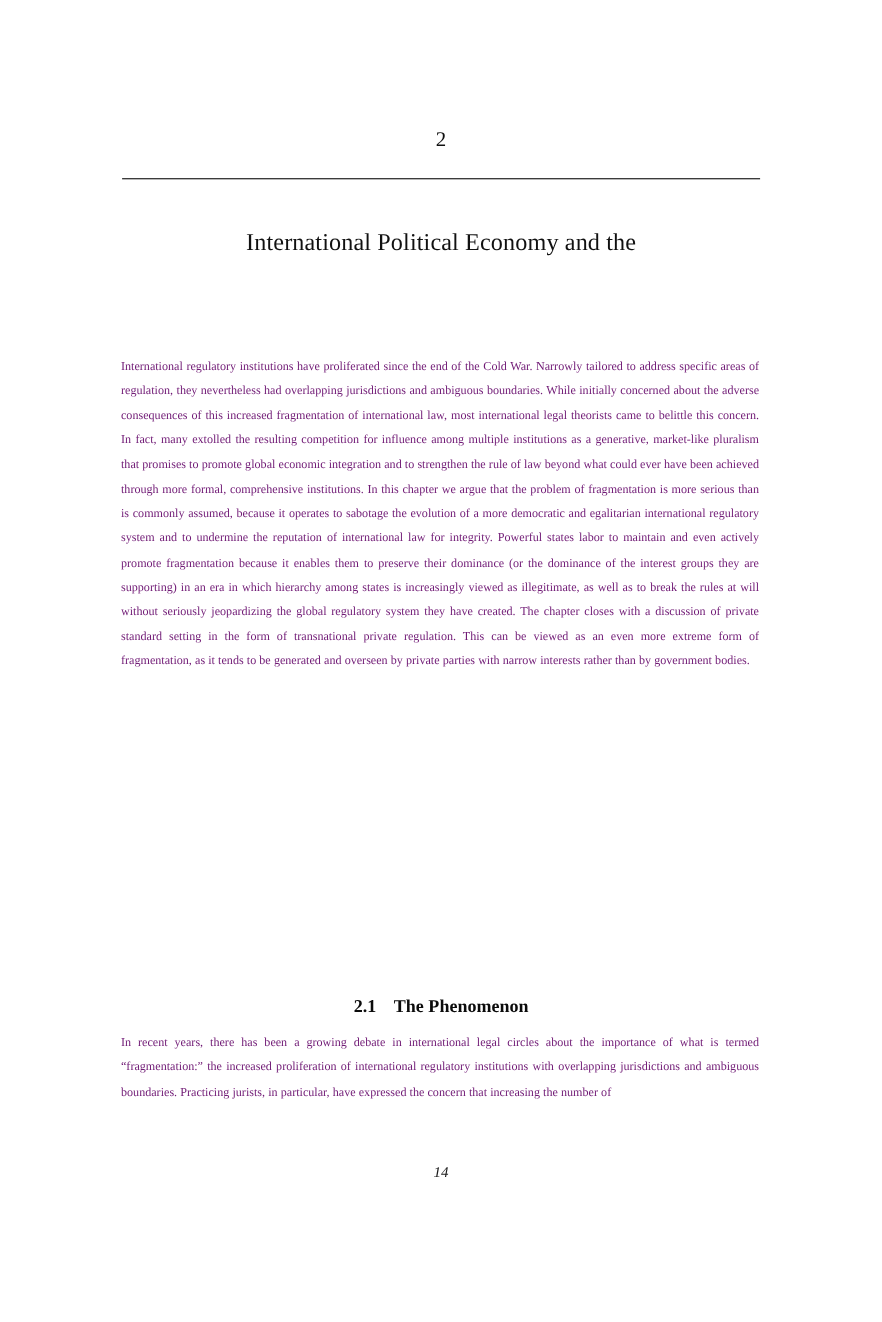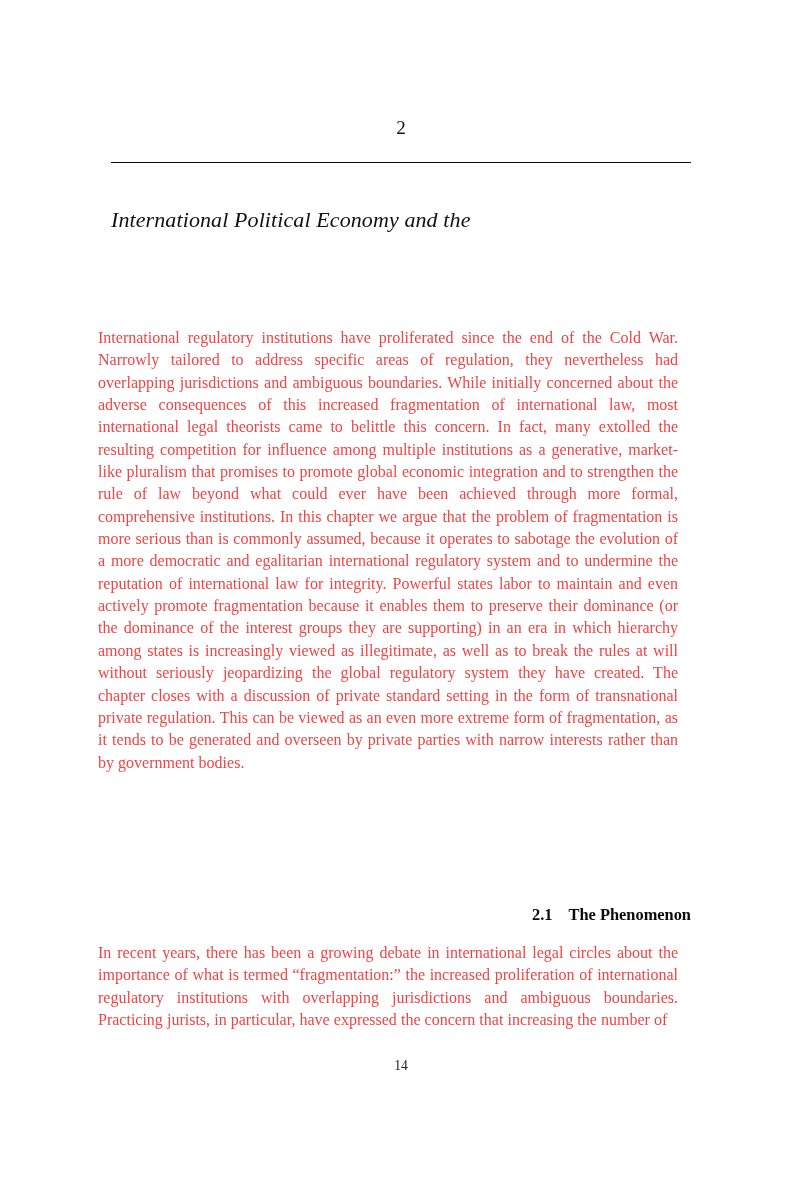--- a/index.html
+++ b/index.html
@@ -49,62 +49,61 @@
     height: 0;
     border-top: 1.6px solid #0d0d0d;
   }
 
   
   .chapter-title {
     position: absolute;
     left: 111px;
     top: 188px;
     width: 580px;
-    text-align: left;
+    text-align: center;
     font-size: 22px;
     line-height: 33px;
     font-weight: normal;
     color: #111111;
     letter-spacing: 0.1px;
-    font-style: italic;
   }
   .chapter-title .tline {
     display: block;
   }
 
   
   .body-text {
     position: absolute;
-    left: 98px;
+    left: 110px;
     width: 580px;
-    font-size: 16px;
+    font-size: 11px;
     line-height: 22.35px;
     text-align: justify;
     text-justify: inter-word;
-    color: #ef4444;
+    color: #701a75;
     hyphens: none;
     word-spacing: 0.1px;
   }
 
   #para-intro {
     top: 311px;
   }
 
   #para-phenomenon {
     top: 926px;
     font-family: Liberation Serif, serif;
   }
 
   
   .section-heading {
     position: absolute;
     left: 111px;
     top: 890px;
     width: 580px;
-    text-align: right;
+    text-align: center;
     font-size: 16.4px;
     line-height: 22px;
     font-weight: bold;
     color: #0b0b0b;
   }
   .section-heading .sec-num {
     display: inline-block;
   }
   .section-heading .sec-gap {
     display: inline-block;
@@ -117,20 +116,21 @@
   
   .page-number {
     position: absolute;
     left: 111px;
     top: 1057px;
     width: 580px;
     text-align: center;
     font-size: 13.6px;
     line-height: 18px;
     color: #1a1a1a;
+    font-style: italic;
   }
 </style>
 </head>
 <body>
 
 <div class="page">
 
   <div class="chapter-number">2</div>
 
   <div class="chapter-rule"></div>

